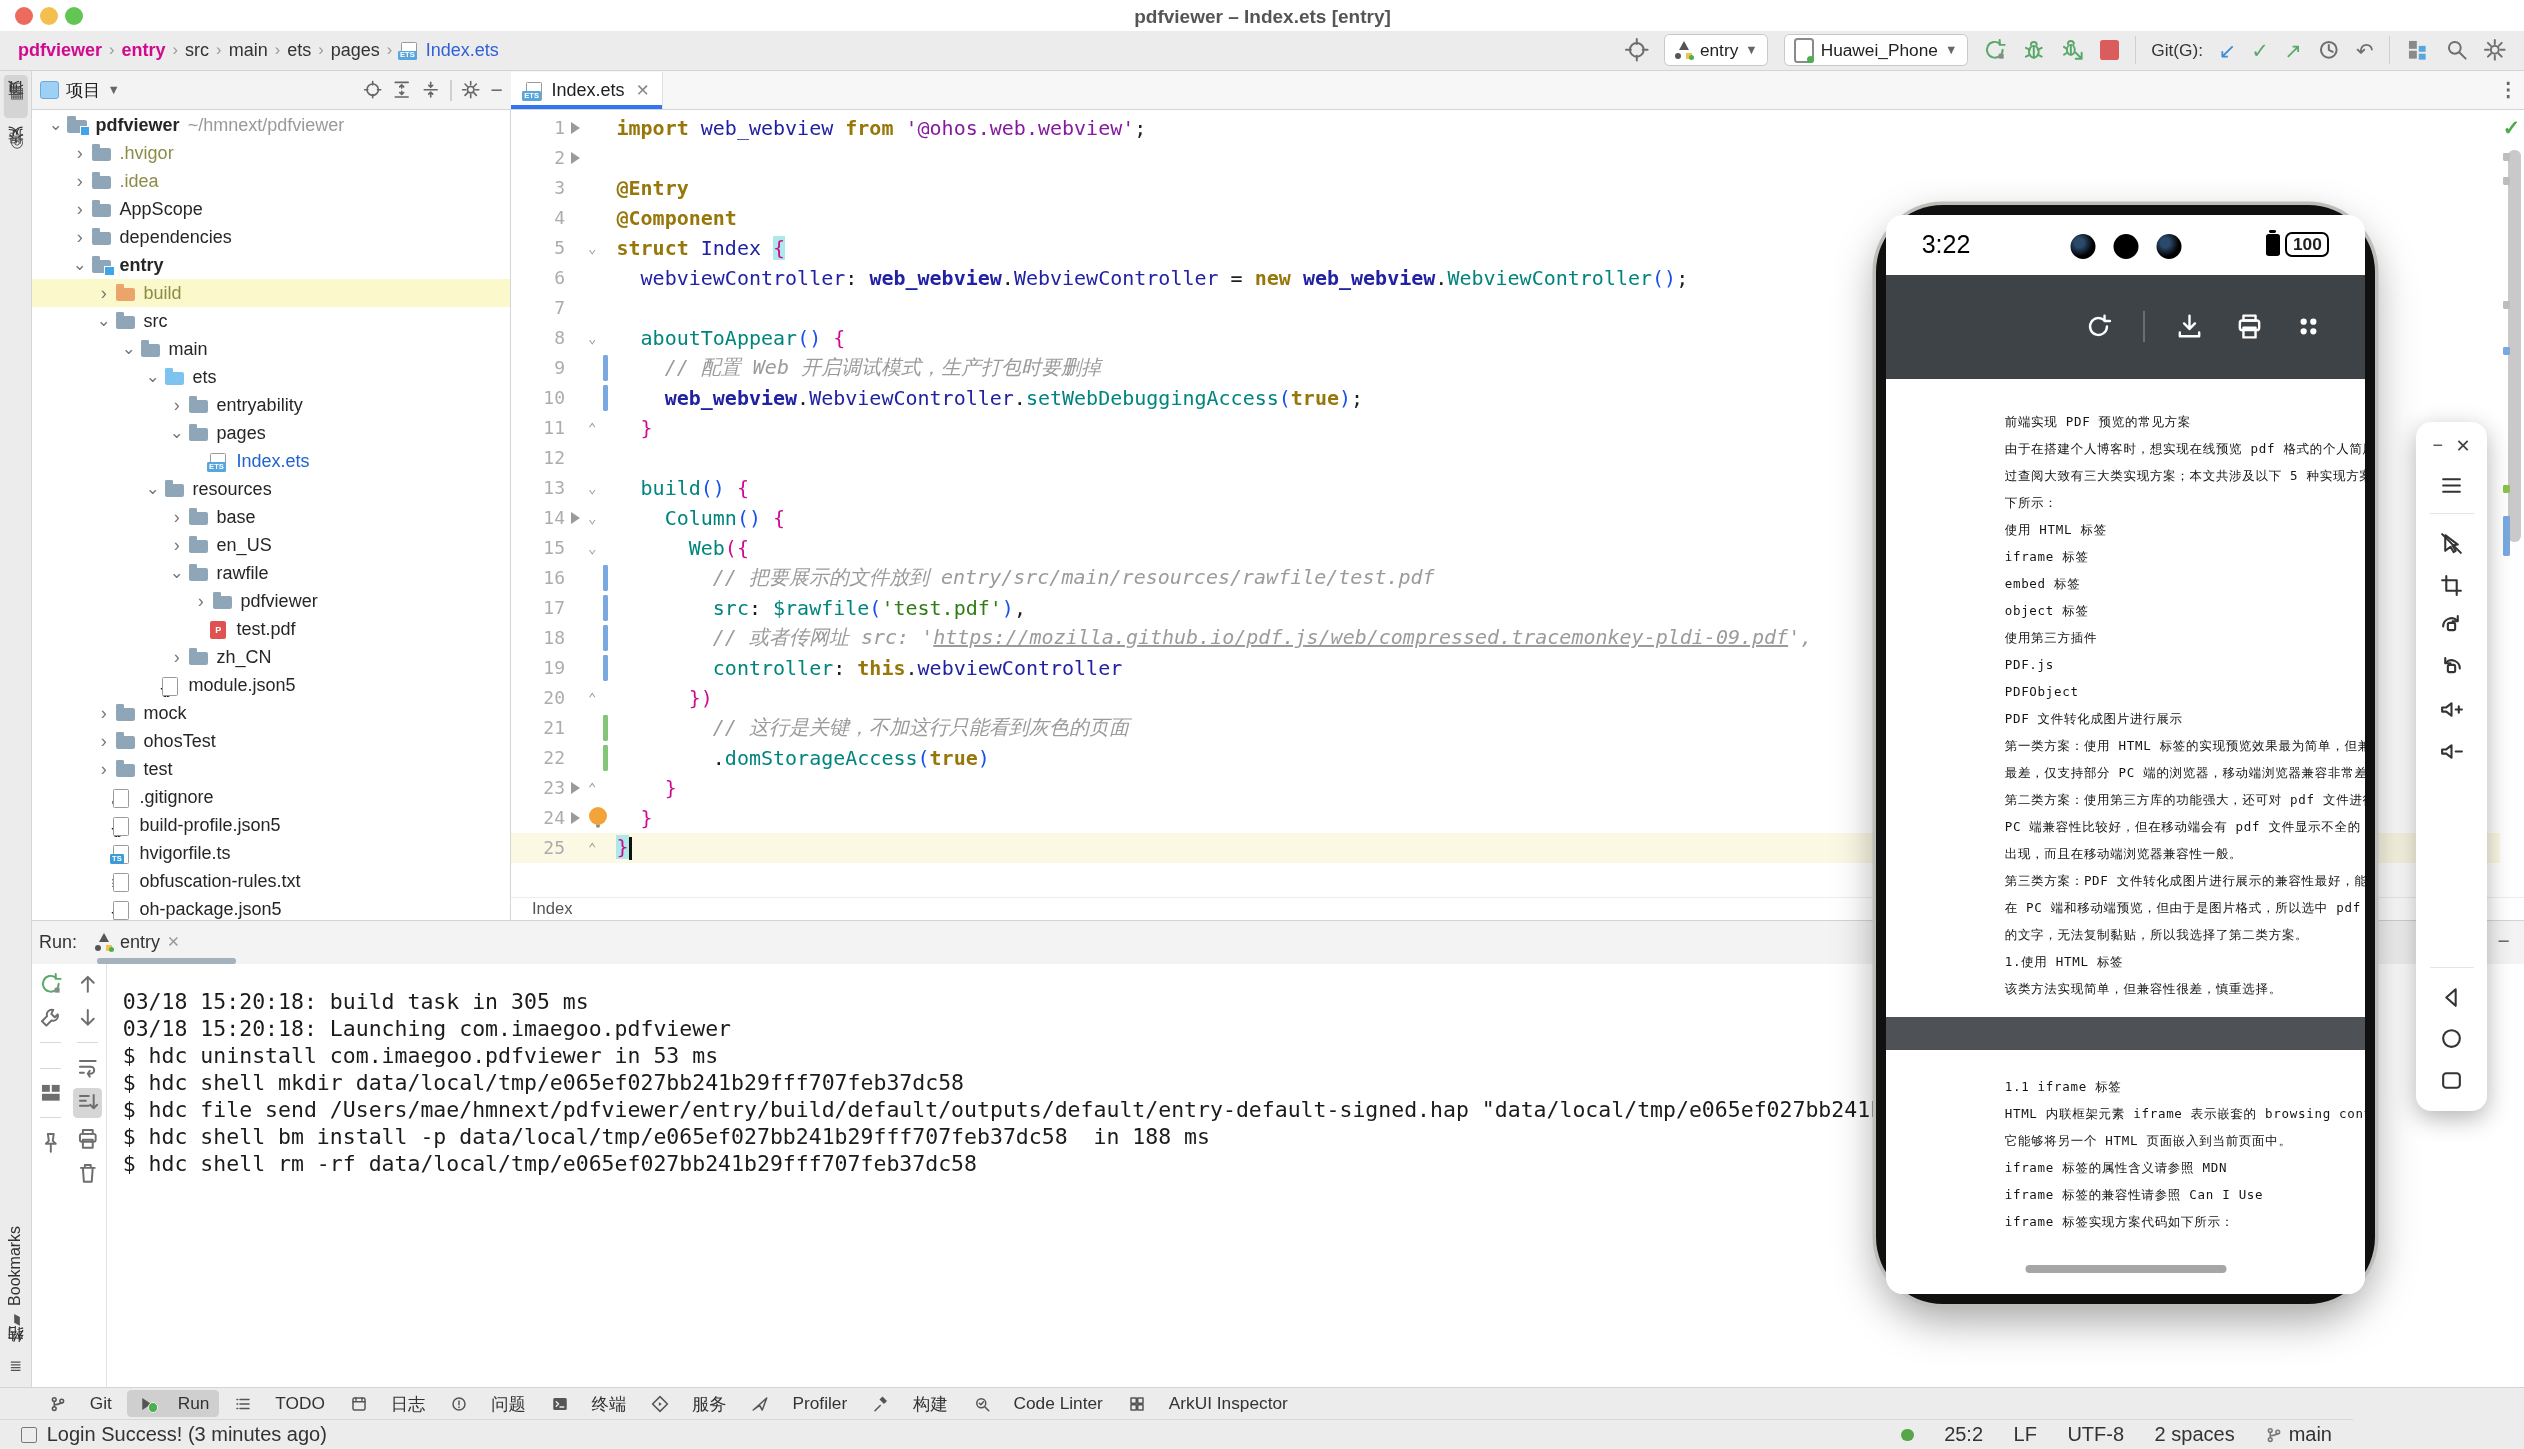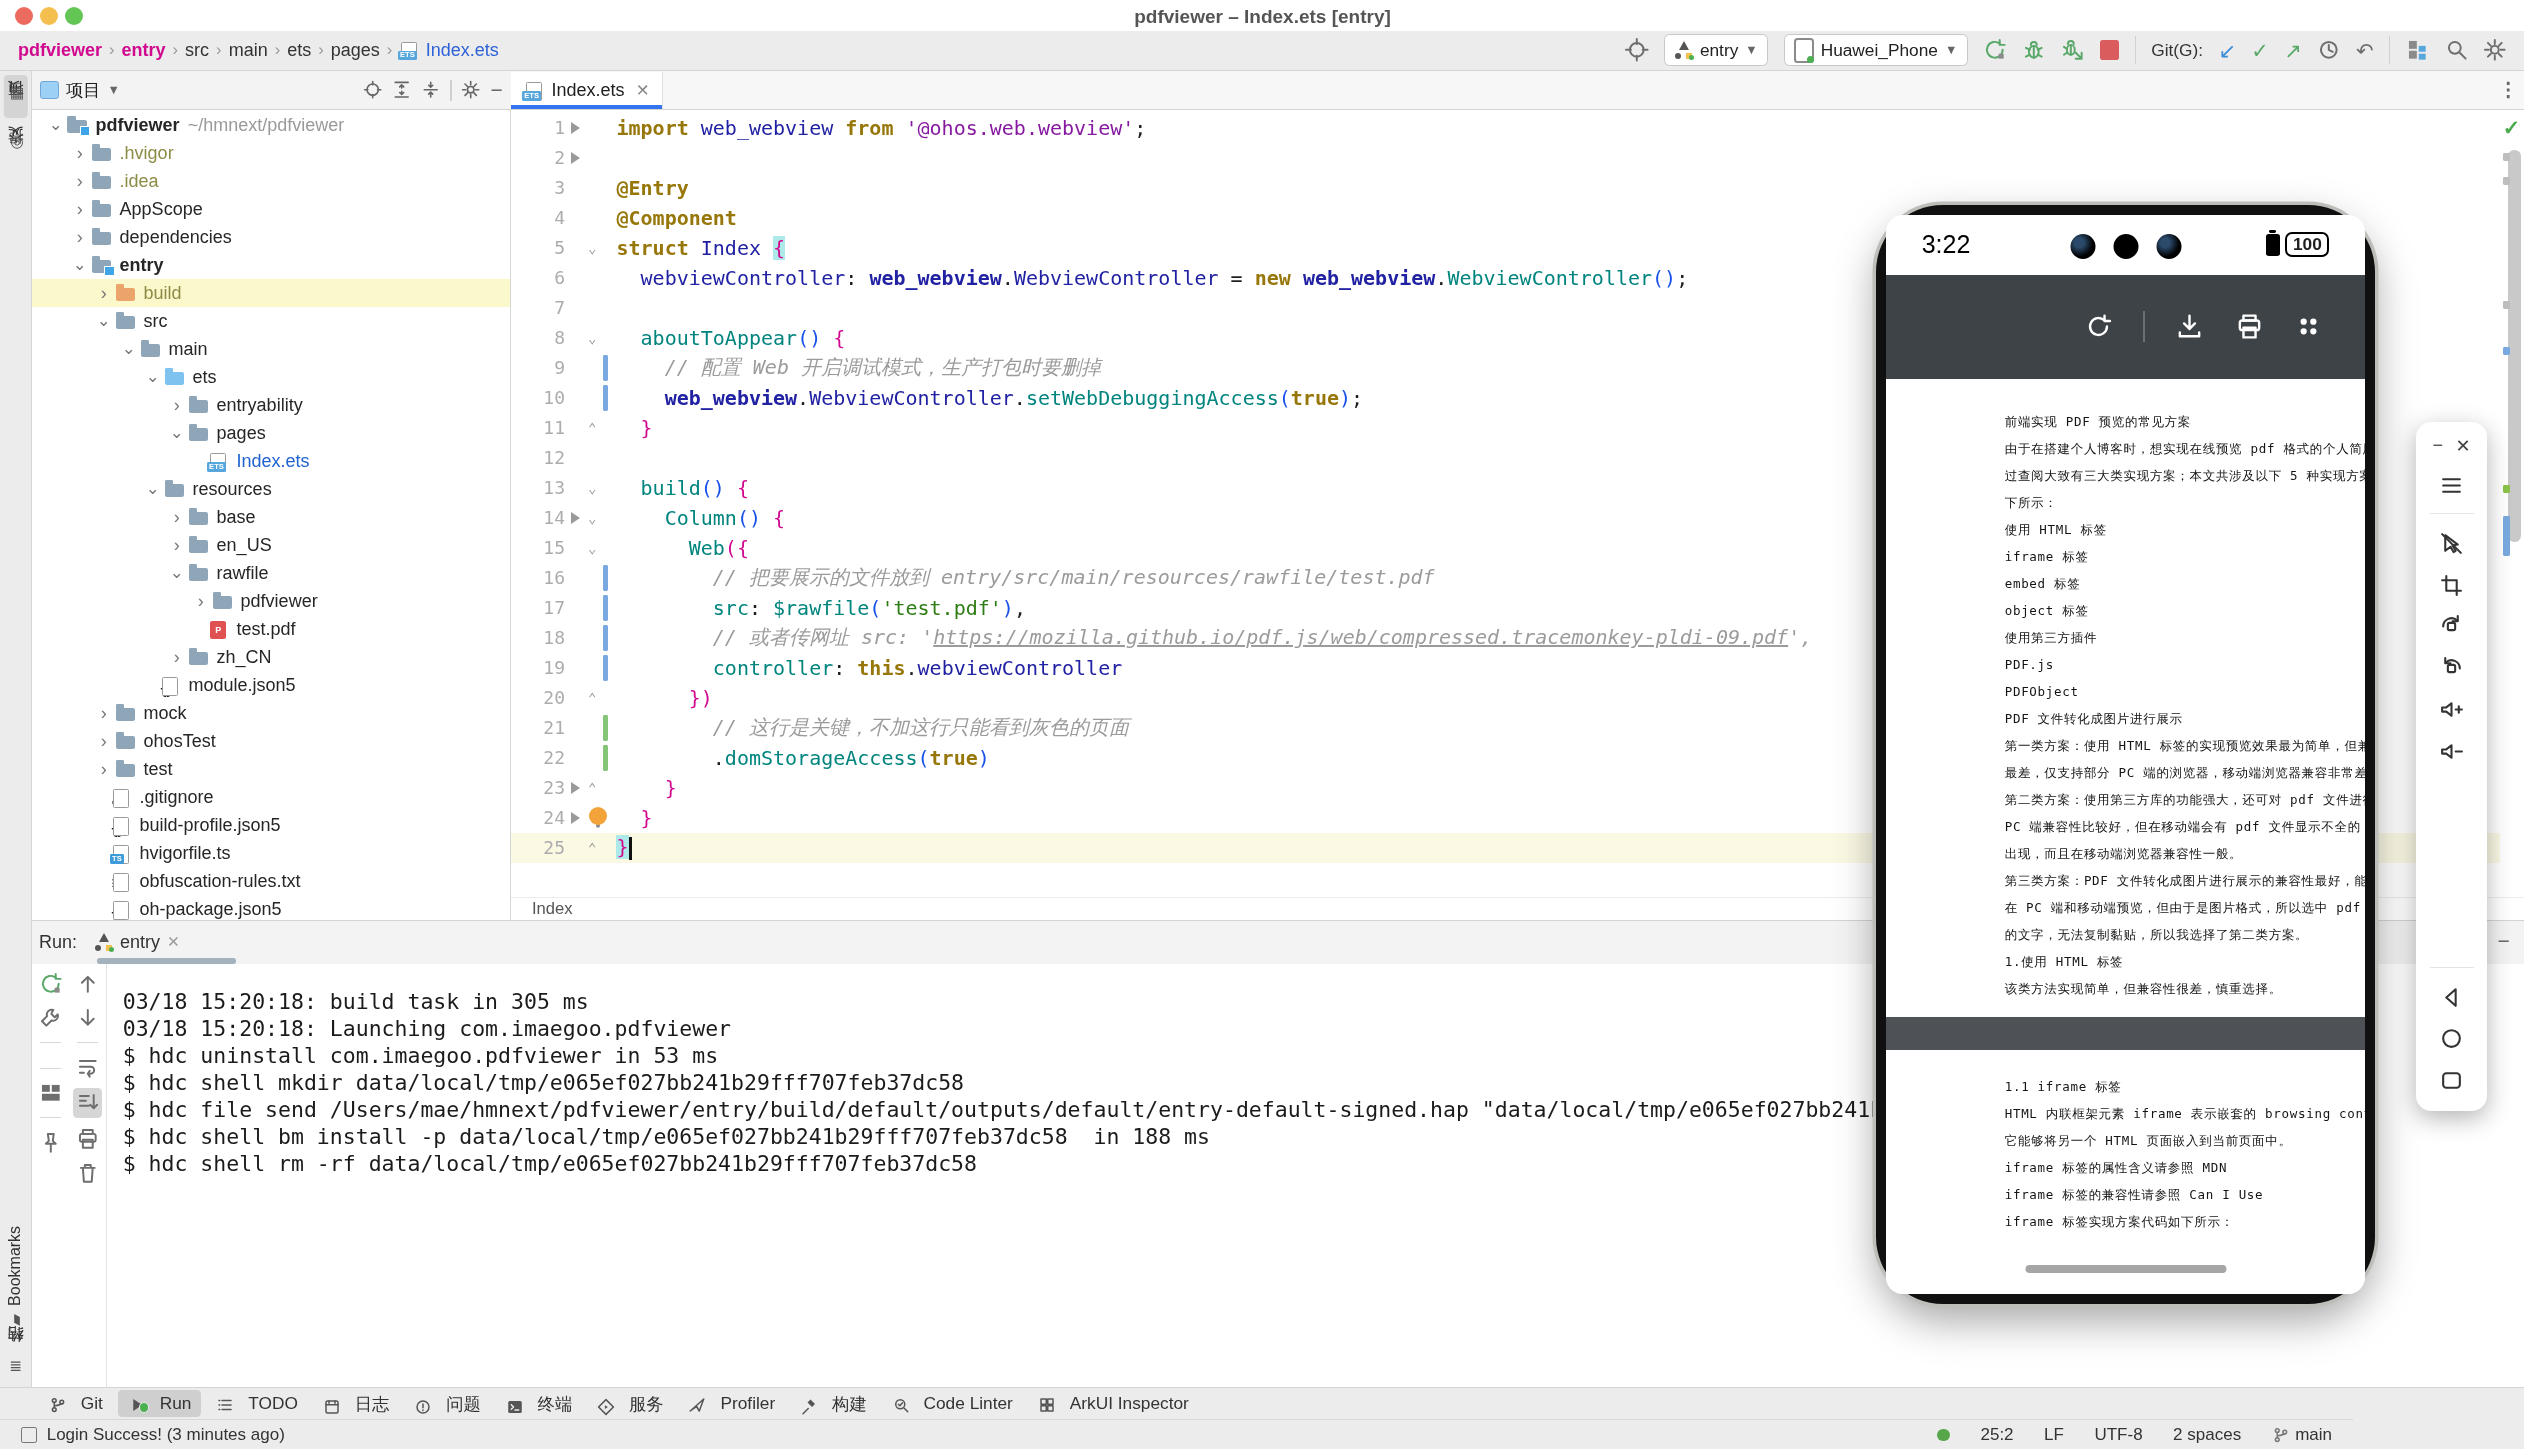--- a/index.html
+++ b/index.html
@@ -116,27 +116,27 @@
   .console-col{width:37px;padding-top:8.3px;display:flex;flex-direction:column;align-items:center;gap:9.7px;color:#6E6E6E}
   .console-col .csep{width:21px;height:0;border-top:1.4px solid #D8D8D8;margin:2.8px 0}
   .console-col .sel{background:#D6D6D6;border-radius:4.2px;padding:2.8px}
   #console-divider{width:1.4px;background:#E3E3E3}
   #console{flex:1;overflow:hidden;padding:25px 0 0 15.3px;
            font-family:"DejaVu Sans Mono","Liberation Mono",monospace;font-size:21.5px;color:#1b1b1b}
   #console .con-line{height:27px;white-space:pre}
   
   #bottom-bar{left:0;top:1387px;width:2525px;height:32px;border-top:1.4px solid #D4D4D4;background:#ECECEC;
               display:flex;align-items:center;gap:5.5px;padding-left:39px;box-sizing:border-box;font-size:17.3px;color:#333}
-  .bbi{display:flex;align-items:flex-end;gap:14px;padding:2.8px 9.7px;border-radius:4.2px;position:relative}
+  .bbi{display:flex;align-items:center;gap:23px;padding:2.8px 9.7px;border-radius:4.2px;position:relative}
   .bbi.active{background:#CFCFCF}
   .bbi .svgi{width:18px;height:18px;color:#555}
   .rundot{position:absolute;left:21px;bottom:4.2px;width:8.3px;height:8.3px;border-radius:50%;background:#4CAF50;border:1.4px solid #ECECEC}
   
   #status-bar{left:0;top:1419px;width:2353px;height:30.5px;background:#ECECEC;border-top:1.4px solid #D8D8D8;
-              display:flex;align-items:center;font-size:17px;color:#333;padding:0 21px;box-sizing:border-box}
+              display:flex;align-items:center;font-size:20px;color:#333;padding:0 21px;box-sizing:border-box}
   #status-left{display:flex;align-items:center;gap:9.7px}
   #status-right{margin-left:auto;display:flex;align-items:center;gap:30.5px}
   .sdot{width:12.5px;height:12.5px;border-radius:50%;background:#57A64A}
   .winico{width:14px;height:14px;border:1.4px solid #777;border-radius:2.1px}
   
   #phone{left:1876px;top:205px;width:499px;height:1099px;z-index:50;background:#101010;border-radius:67px;
          padding:9.7px;box-sizing:border-box;box-shadow:0 0 0 3.5px #BDBDB9,0 16.6px 42px rgba(0,0,0,.35)}
   #screen{width:100%;height:100%;background:#fff;border-radius:17px;overflow:hidden;position:relative;
           font-family:"DejaVu Sans Mono","Liberation Mono",monospace}
   #p-status{height:60px;display:flex;align-items:center;padding:0 36px;box-sizing:border-box}

